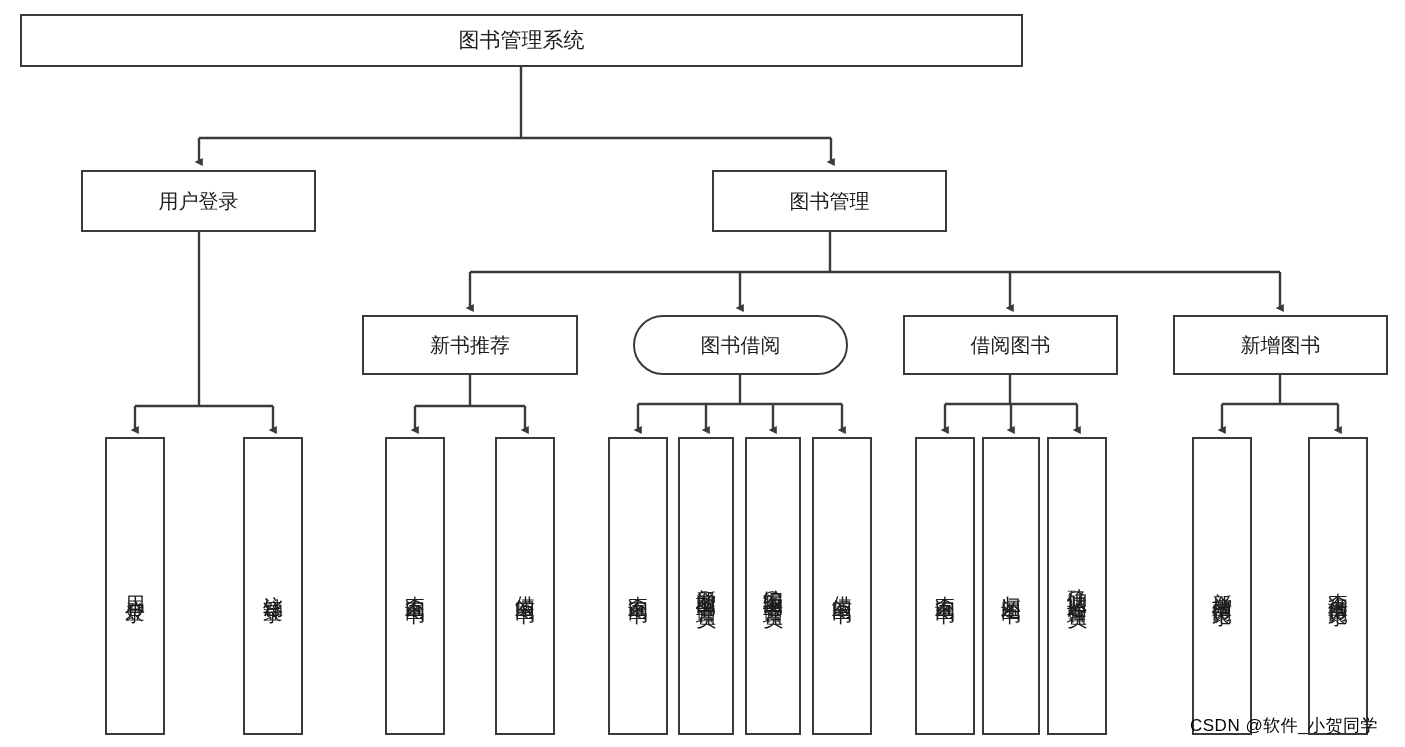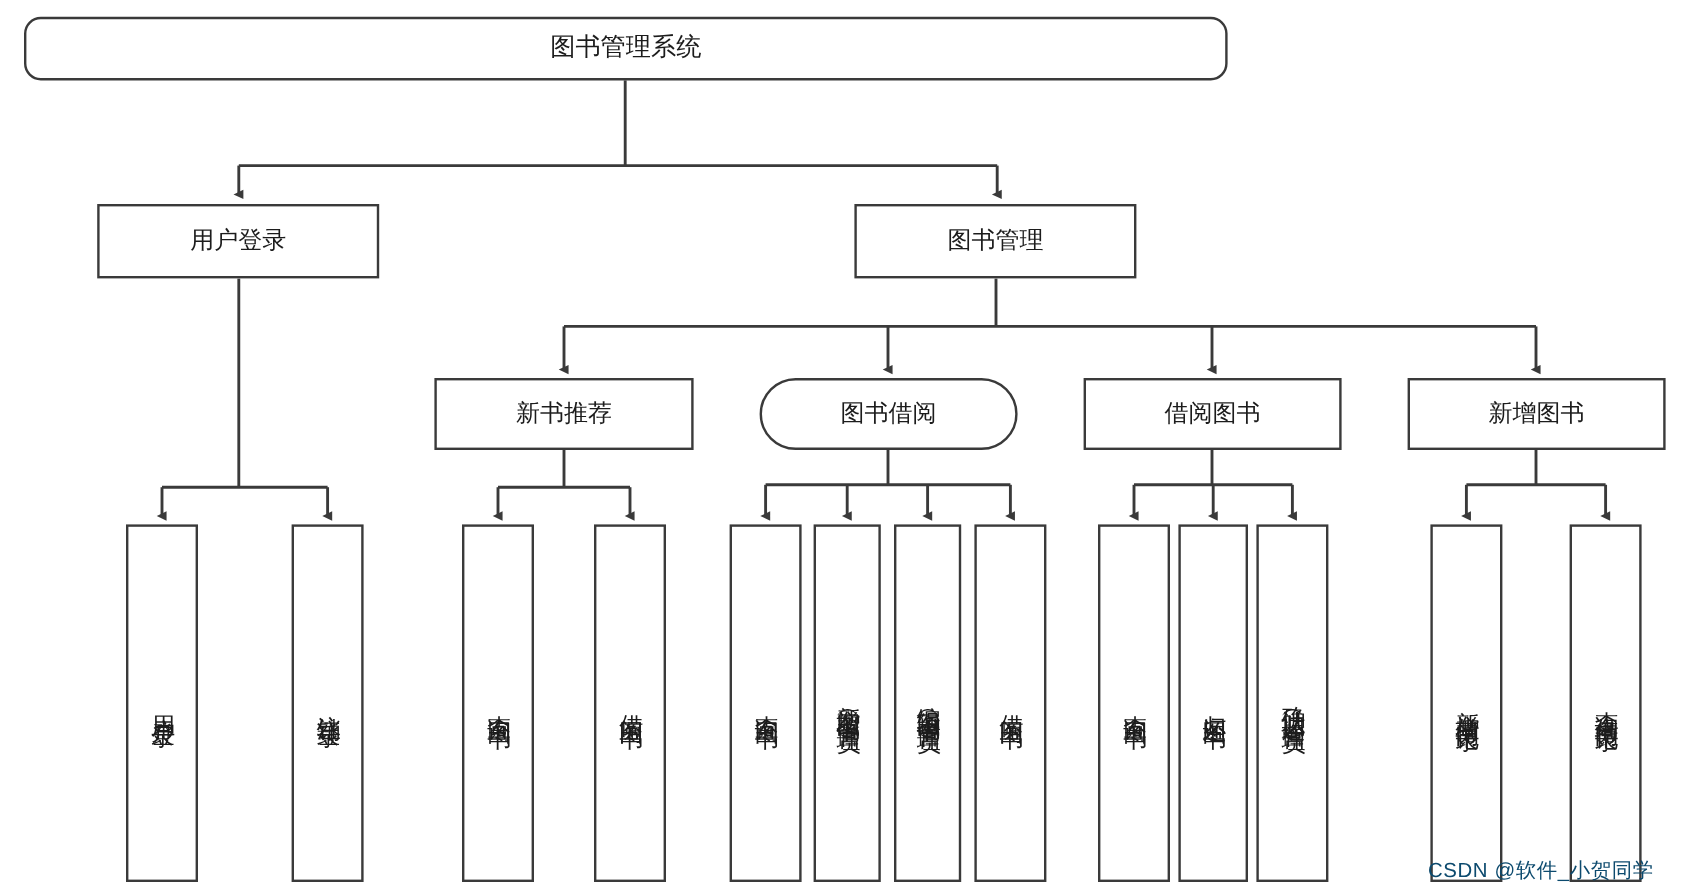--- a/index.html
+++ b/index.html
@@ -32,21 +32,20 @@
     background: #ffffff;
     display: flex;
     align-items: center;
     justify-content: center;
     color: #1c1c1c;
     text-align: center;
     line-height: 1.25;
   }
   .node.root {
     font-size: 21px;
-    border-radius: 14px;
   }
   .node.lvl2 {
     font-size: 20px;
   }
   .node.lvl3 {
     font-size: 20px;
   }
   .node.leaf {
     font-size: 20px;
     writing-mode: vertical-rl;
@@ -58,21 +57,21 @@
     writing-mode: vertical-rl;
     text-orientation: upright;
     display: block;
     max-height: 100%;
   }
   .watermark {
     position: absolute;
     left: 1190px;
     top: 714px;
     font-size: 17px;
-    color: #0c4a6e;
+    color: #000000;
     white-space: nowrap;
     letter-spacing: 0.5px;
   }
 </style>
 </head>
 <body>
 
 <div id="canvas">
 
   <svg class="edges" viewBox="0 0 1405 747">

